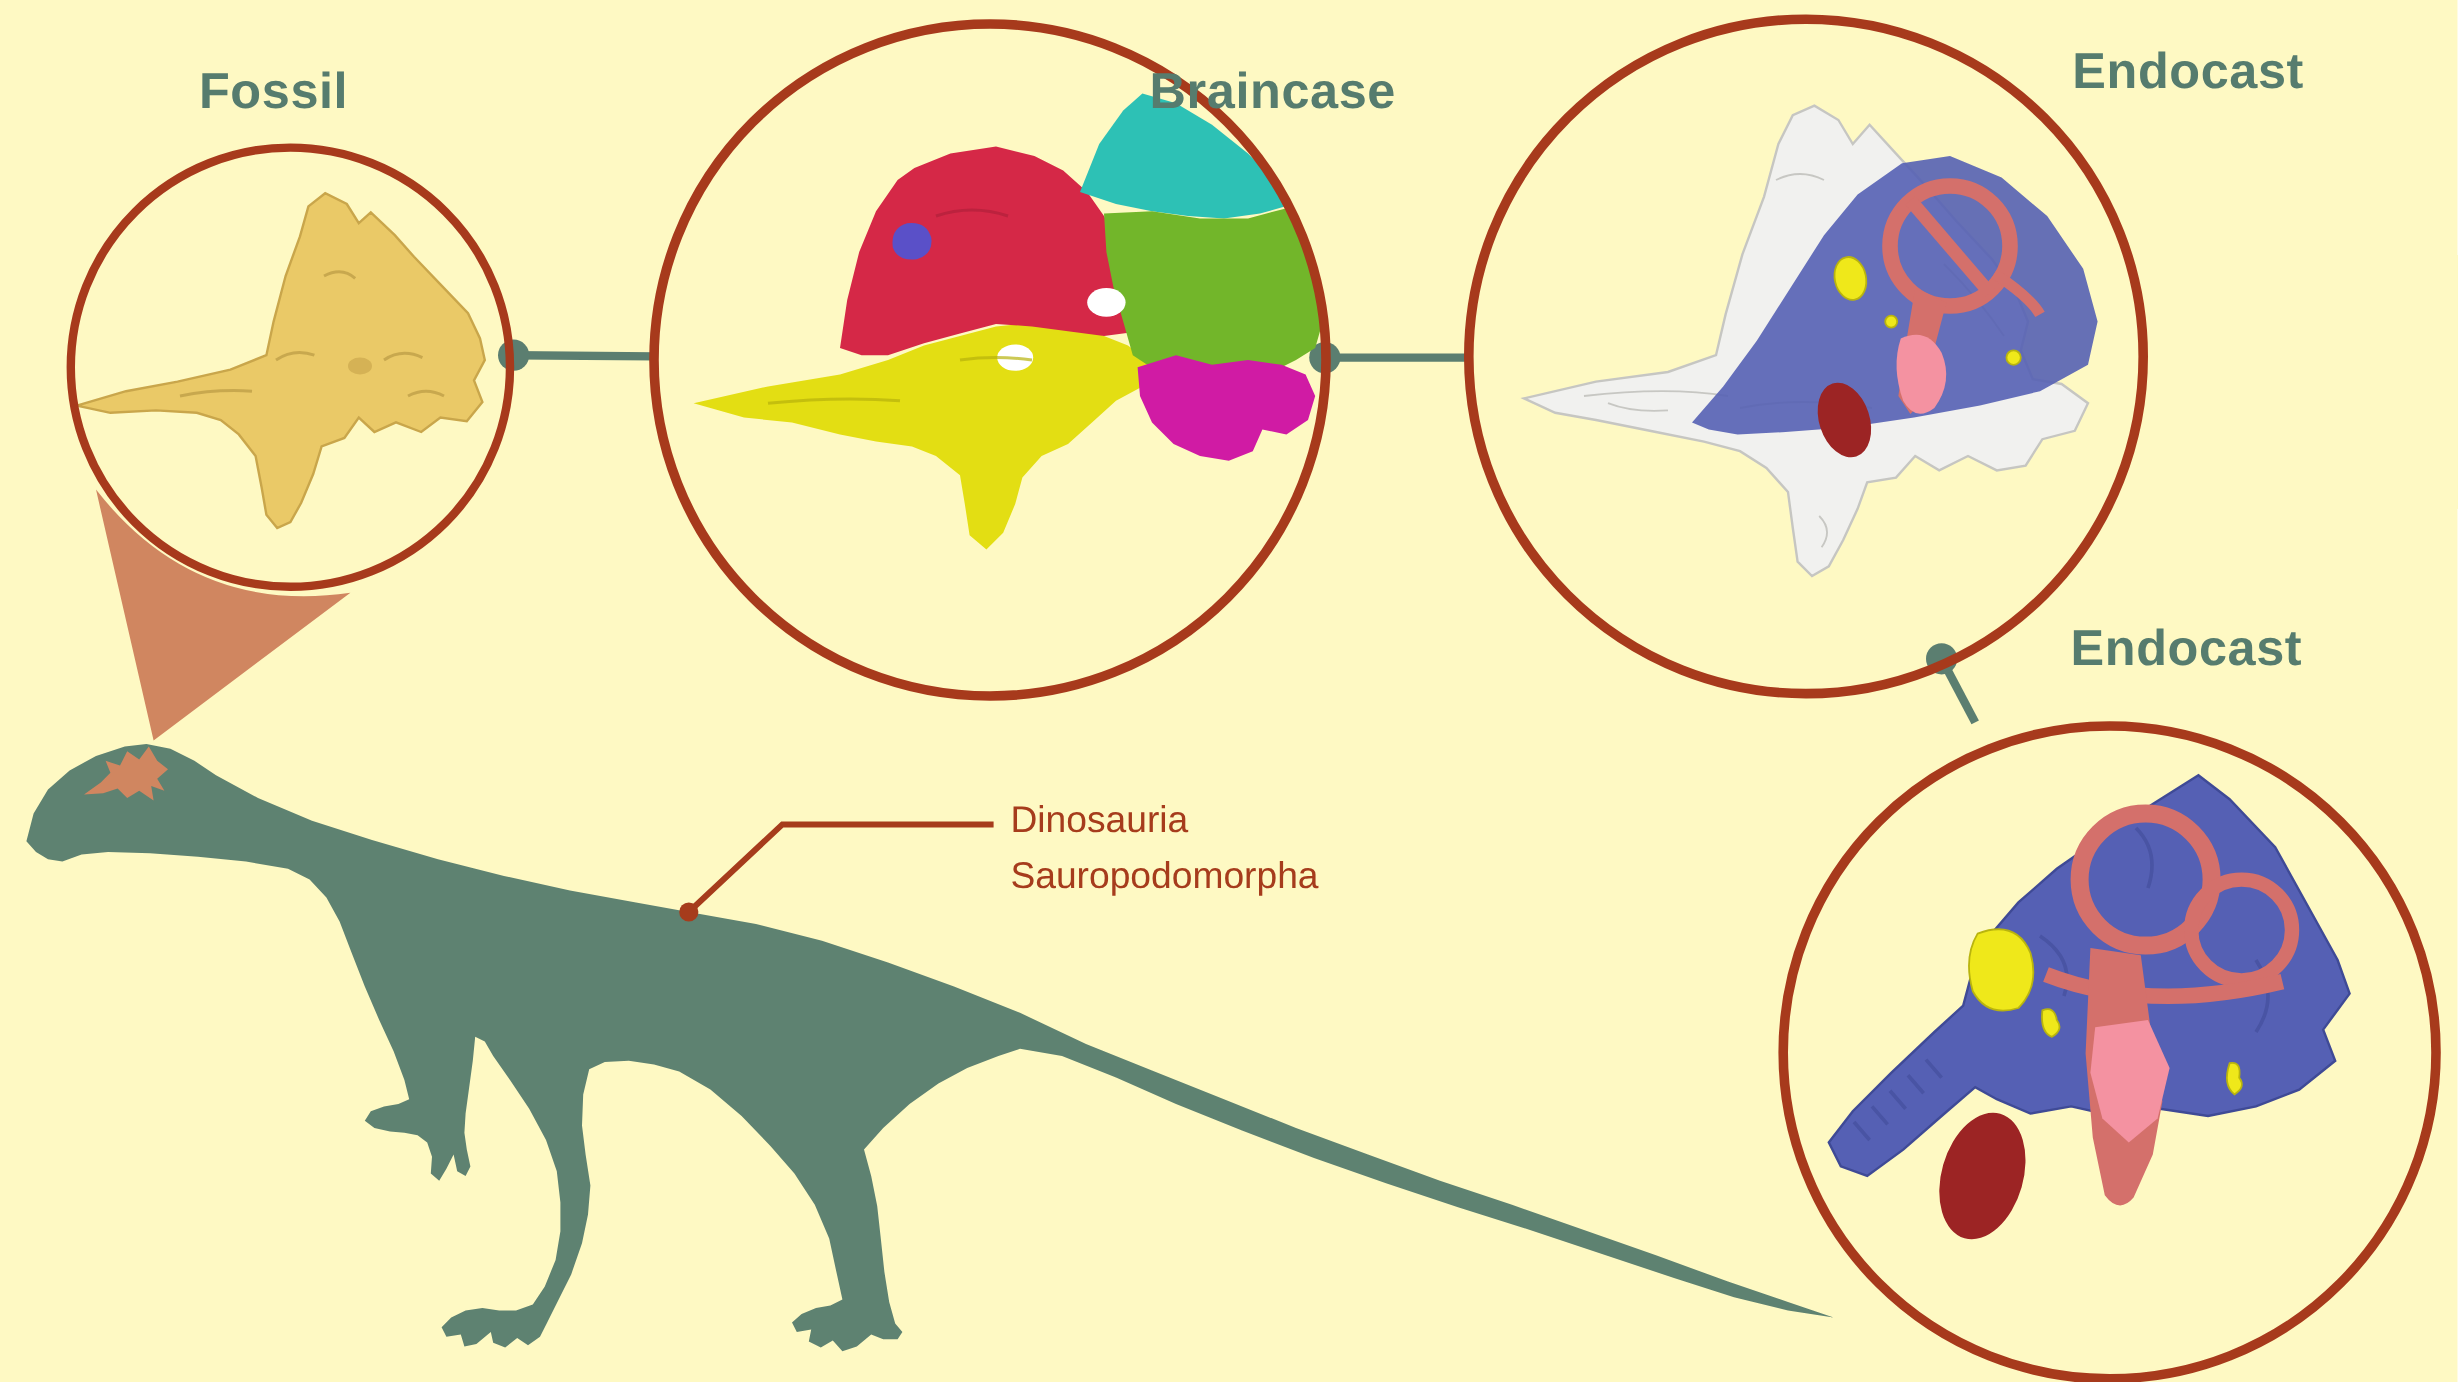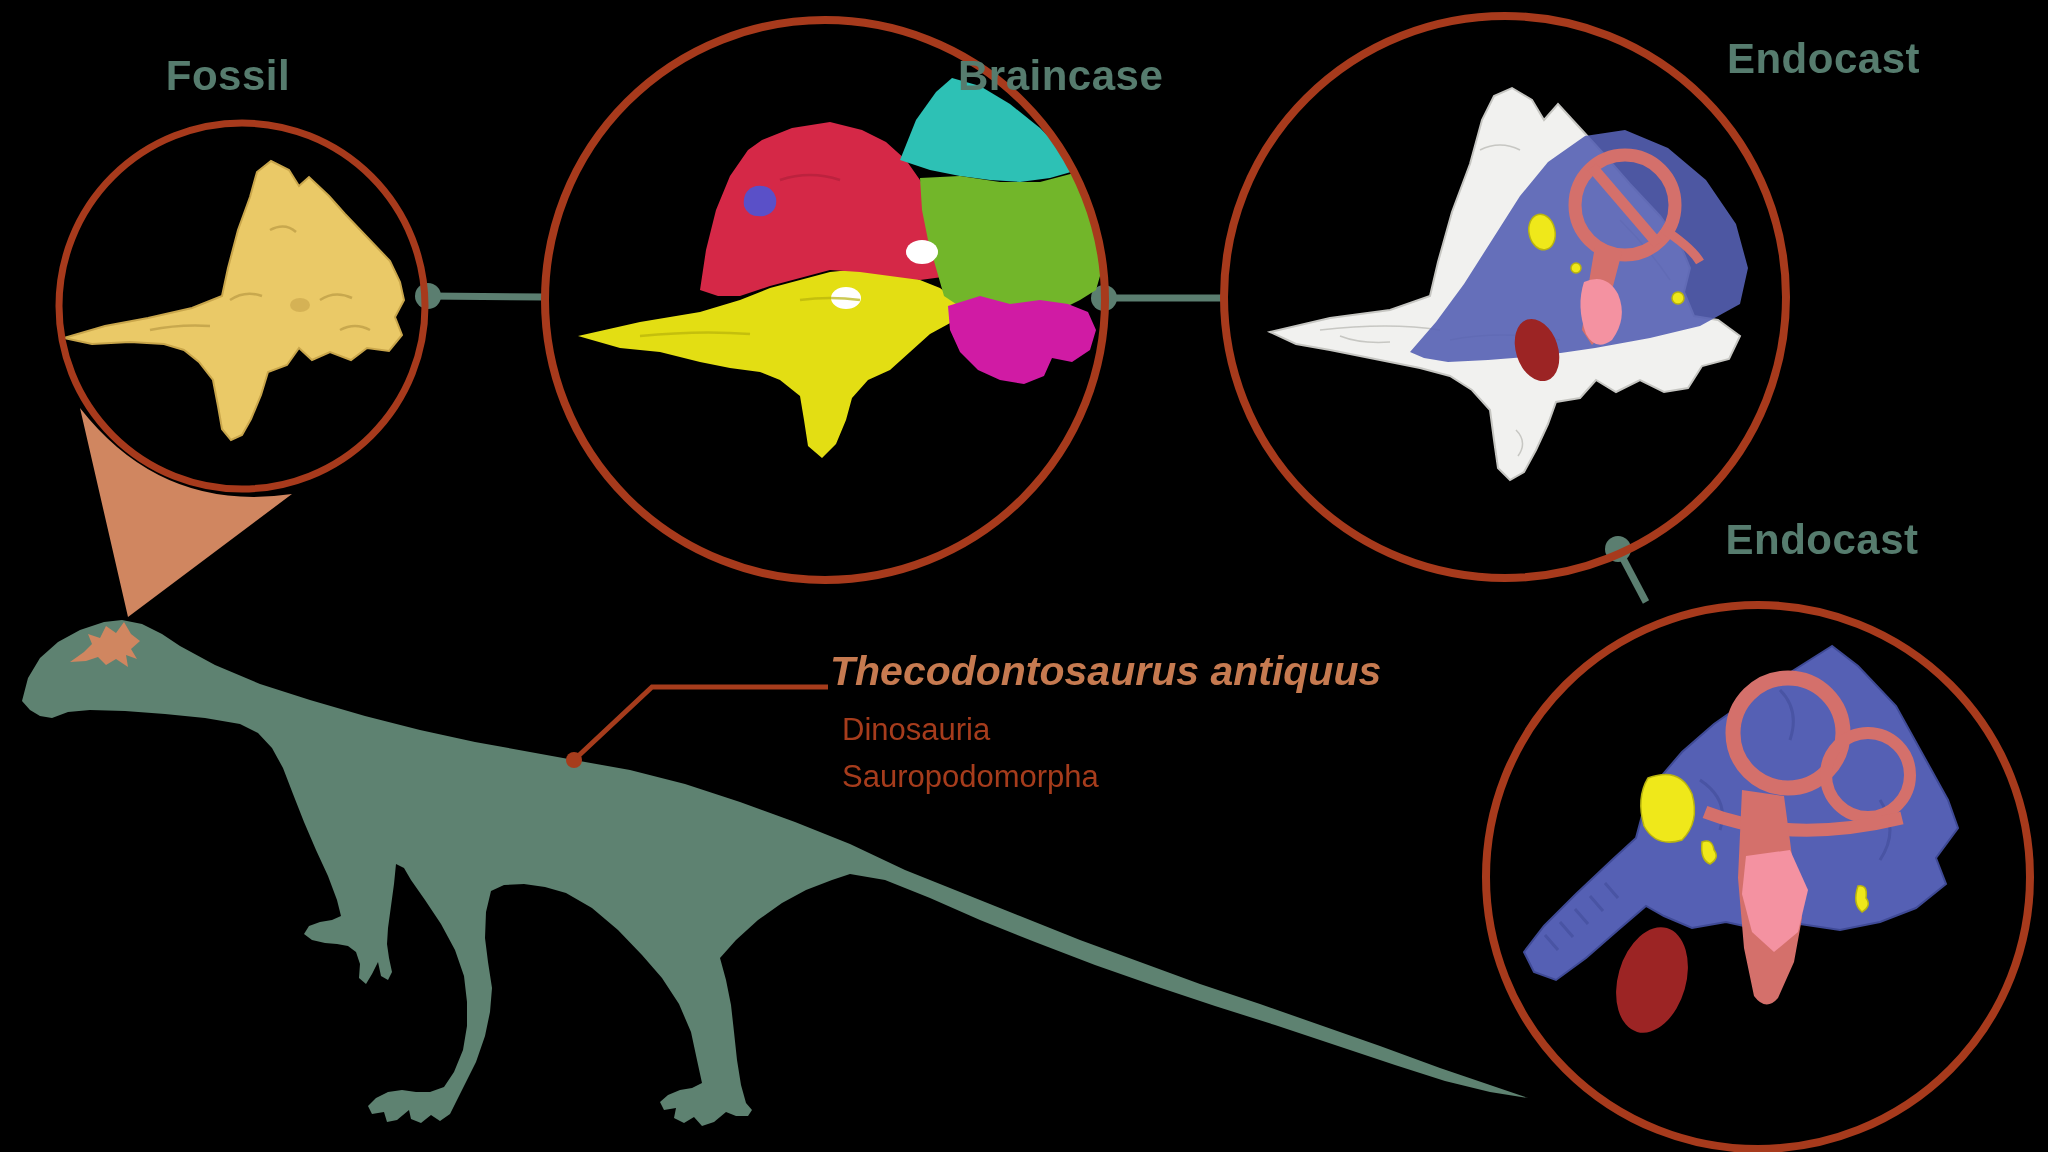--- a/index.html
+++ b/index.html
@@ -1,20 +1,20 @@
 <!DOCTYPE html>
 <html style="--circle-border: #A73A1C; --label-green: #567C6E; --silhouette-green: #5E8271; --connector-teal: #5B7E70; --callout-wedge: #D08660; --species-text: #C67A50; --clade-text: #A63C1C; --fossil-yellow: #EAC967; --bone-yellow: #E3DE13; --bone-red: #D52847; --bone-cyan: #2DC1B5; --bone-green: #72B62A; --bone-magenta: #D01BA4; --bone-blue: #5A50C8; --ghost-bone: #F1F1EF; --endocast-blue: #5560B4; --labyrinth-salmon: #D4706B; --lagena-pink: #F492A1; --spot-yellow: #EFE81A; --deep-red: #9C2424;"><head>
 <meta charset="utf-8">
 <style>
   html,body{margin:0;padding:0;background:#ffffff;}
   #stage{
     position:relative;
     width:2048px;height:1152px;
     overflow:hidden;
-    background:#000000;
+    background:#fef9c3;
     font-family:"Liberation Sans",sans-serif;
   }
   #art{position:absolute;left:0;top:0;}
 
   .lbl{
     position:absolute;
     font-weight:700;
     font-size:42px;
     letter-spacing:.5px;
     color:var(--label-green);
@@ -255,20 +255,19 @@
   </svg>
 
   <div class="lbl lbl-fossil">Fossil</div>
   <div class="lbl lbl-braincase">Braincase</div>
   <div class="lbl lbl-be">
     <div>Endocast</div>
   </div>
   <div class="lbl lbl-endocast">Endocast</div>
 
   <div class="species-block">
-    <div class="species">Thecodontosaurus antiquus</div>
     <div class="clades">
       <div>Dinosauria</div>
       <div>Sauropodomorpha</div>
     </div>
   </div>
 
 </div>
 
 </body></html>

